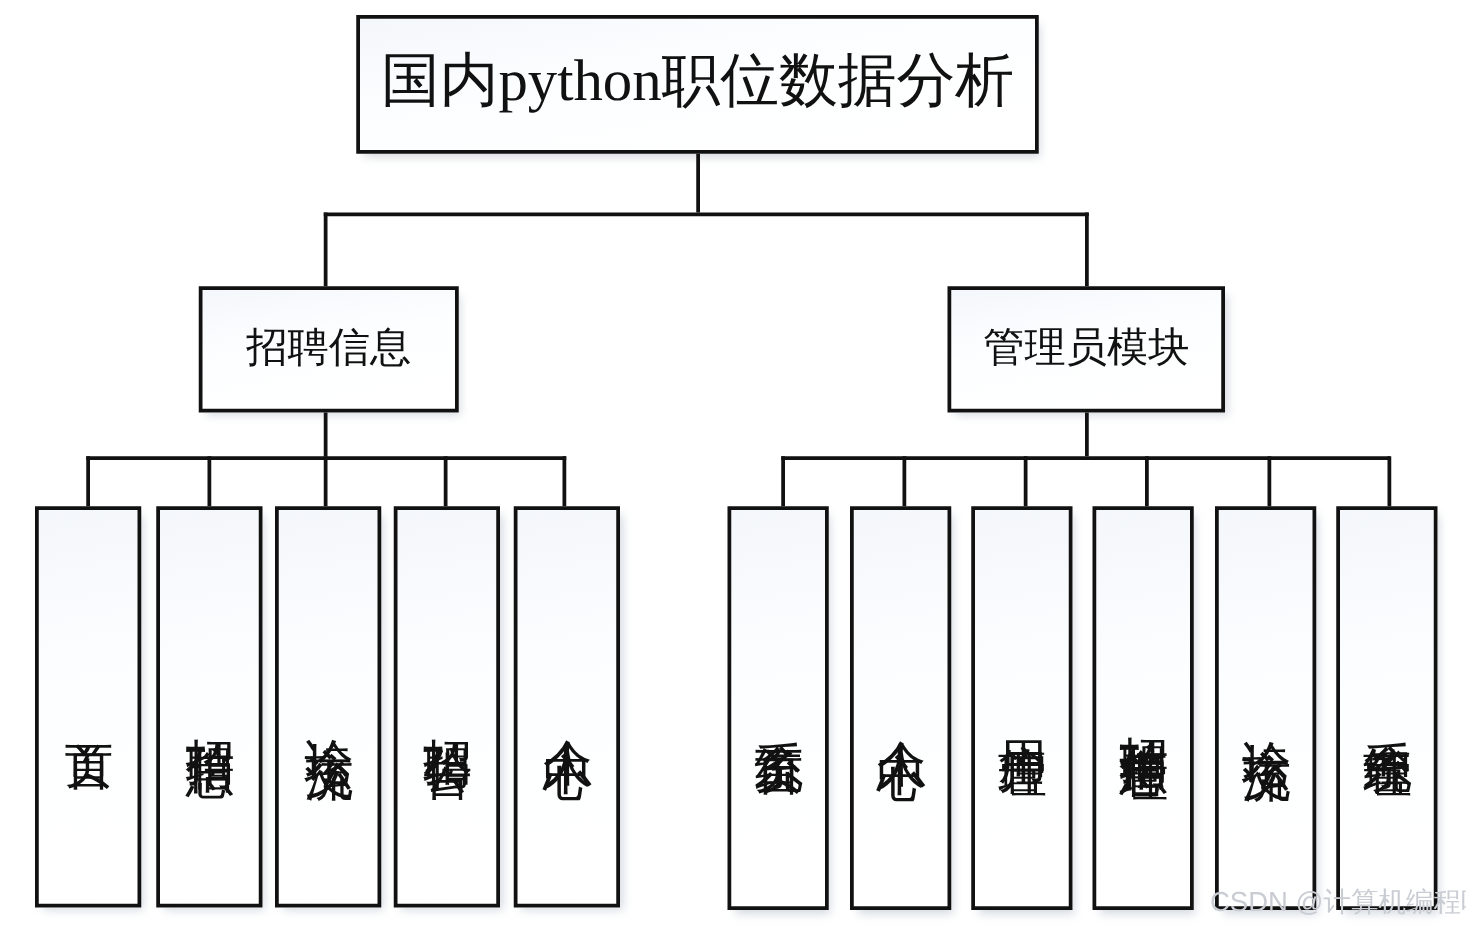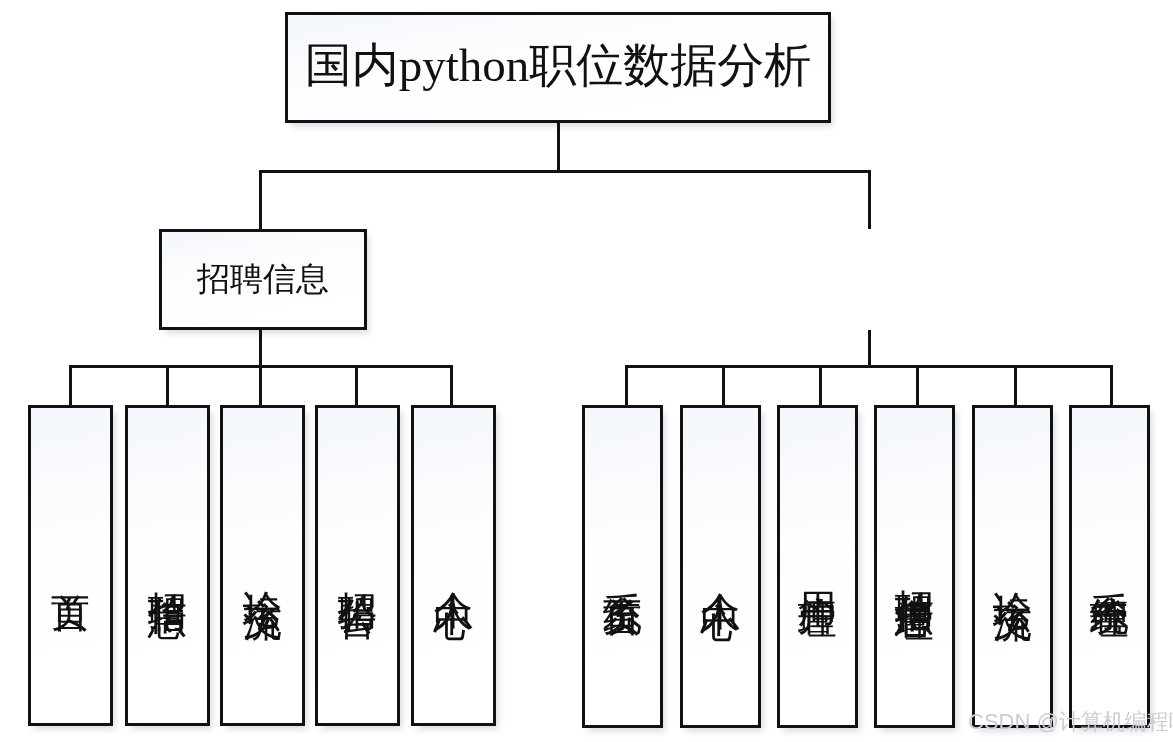--- a/index.html
+++ b/index.html
@@ -97,20 +97,23 @@
 
   <div class="line v" style="left:557px; top:123px; width:3px; height:47px;"></div>
   <div class="line h" style="left:259px; top:170px; width:612px; height:3px;"></div>
   <div class="line v" style="left:259px; top:170px; width:3px; height:59px;"></div>
   <div class="line v" style="left:868px; top:170px; width:3px; height:59px;"></div>
 
   <div class="node module" style="left:159px; top:229px; width:208px; height:101px;">
     <span>招聘信息</span>
   </div>
 
+  <div class="node module" style="left:758px; top:229px; width:222px; height:101px;">
+    <span>管理员模块</span>
+  </div>
 
   <div class="line v" style="left:259px; top:330px; width:3px; height:35px;"></div>
   <div class="line h" style="left:69px; top:365px; width:384px; height:3px;"></div>
   <div class="line v" style="left:69px; top:365px; width:3px; height:40px;"></div>
   <div class="line v" style="left:166px; top:365px; width:3px; height:40px;"></div>
   <div class="line v" style="left:259px; top:365px; width:3px; height:40px;"></div>
   <div class="line v" style="left:355px; top:365px; width:3px; height:40px;"></div>
   <div class="line v" style="left:450px; top:365px; width:3px; height:40px;"></div>
 
   <div class="line v" style="left:868px; top:330px; width:3px; height:35px;"></div>

